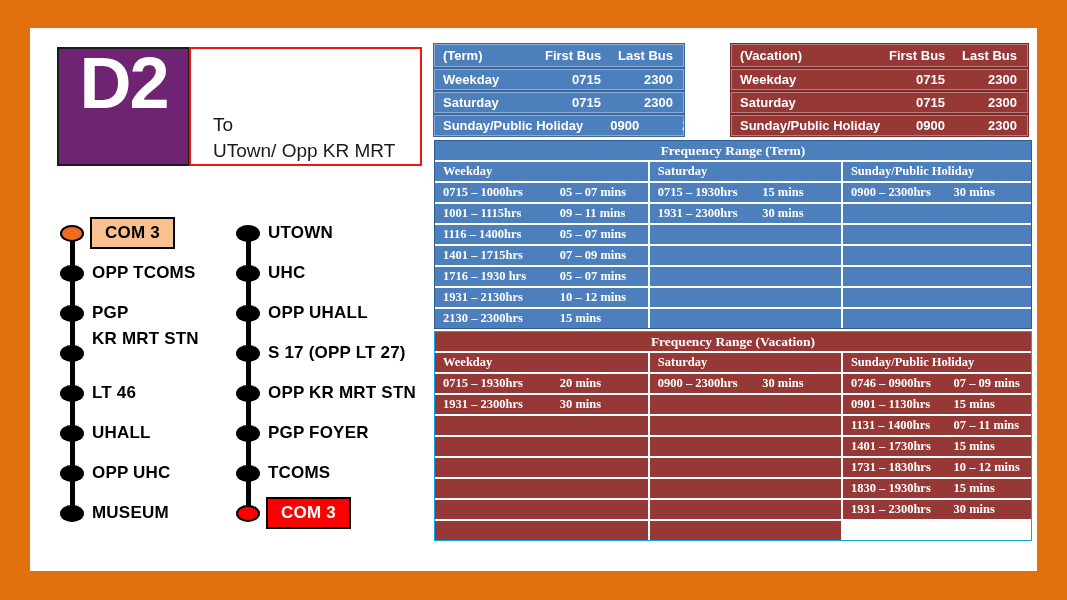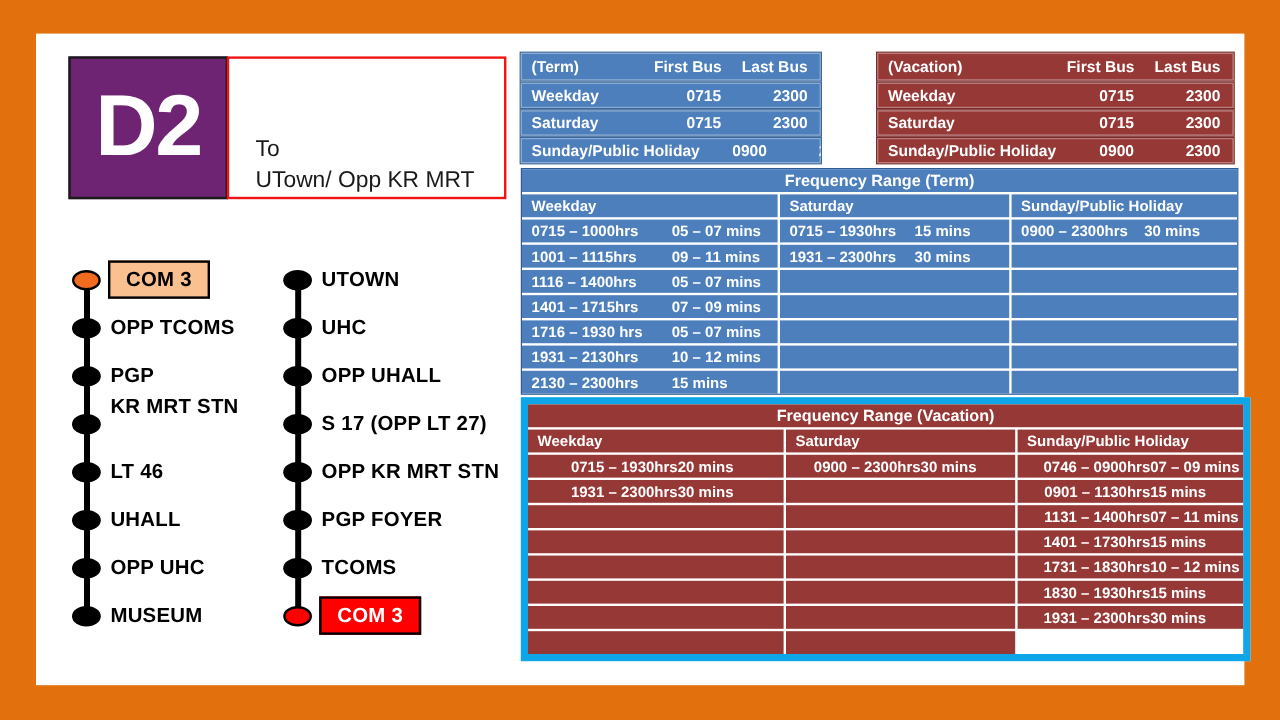--- a/index.html
+++ b/index.html
@@ -11,21 +11,21 @@
   .frame{position:absolute;inset:0;}
   .content{
     position:absolute;left:30px;top:28px;width:1007px;height:543px;
     background:#ffffff;
   }
 
   
   .route-header{position:absolute;left:27px;top:19px;width:365px;height:119px;display:flex;}
   .route-code{
     width:133px;background:#6E2472;border:2px solid #1b1b1b;box-sizing:border-box;
-    display:flex;align-items:center;justify-content:center;
+    display:flex;justify-content:center;
   }
   .route-code span{
     color:#ffffff;font-size:72px;font-weight:700;letter-spacing:-2px;line-height:1;
     transform:translateY(-2px);
   }
   .route-dest{
     flex:1;border:2px solid #f01414;border-left:2px solid #f01414;box-sizing:border-box;
     margin-left:-1px;display:flex;flex-direction:column;justify-content:flex-end;
     padding-left:22px;color:#1a1a1a;font-size:19px;line-height:26px;font-weight:400;
   }
@@ -63,35 +63,35 @@
   }
   .h-row.head{height:23px;margin-top:0;}
   .h-row .lbl{padding-left:8px;white-space:nowrap;}
   .h-row .num{text-align:right;padding-right:10px;white-space:nowrap;}
   .theme-blue .h-row{background:#4C7FBC;outline:1px solid #3a689c;}
   .theme-red  .h-row{background:#963836;outline:1px solid #7a2b29;}
 
   
   .freq-table{
     position:absolute;left:404px;width:596px;display:grid;
-    grid-template-columns:215fr 193fr 190fr;gap:2px;background:#fff;
+    grid-template-columns:215fr 193fr 190fr;gap:2px;background:#fff;font-family:Liberation Serif, serif;
   }
   #freq-term{top:112px;}
   #freq-vac{top:303px;}
   .f-title{
     grid-column:1/-1;height:19px;display:flex;align-items:center;justify-content:center;
     color:#fff;font-weight:700;font-size:13.5px;
   }
   .f-cell{
     height:19px;display:flex;align-items:center;padding-left:8px;
     color:#fff;font-weight:700;font-size:12.5px;white-space:nowrap;box-sizing:border-box;
   }
   .f-cell .t{width:57%;}
   .freq-table.theme-blue{border:1px solid #2E5B94;}
-  .freq-table.theme-red{border:6px solid #0ea5e9;text-align:right;}
+  .freq-table.theme-red{border:1px solid #0ea5e9;}
   .theme-blue .f-title,.theme-blue .f-cell{background:#4C7FBC;}
   .theme-red  .f-title,.theme-red  .f-cell{background:#963836;}
 </style>
 </head>
 <body>
 
 <div class="frame">
   <div class="content">
 
     <div class="route-header">

